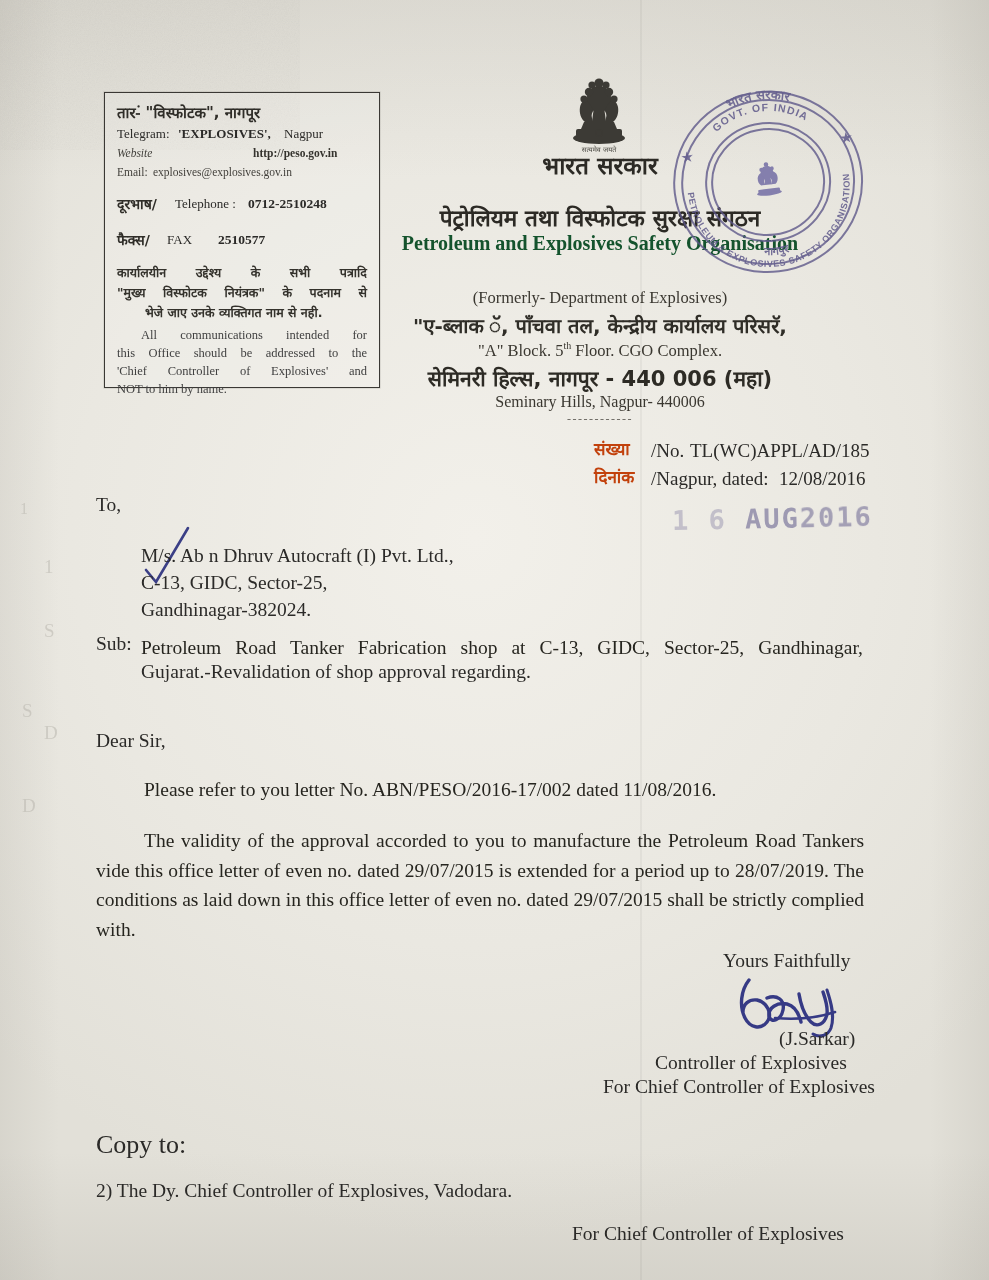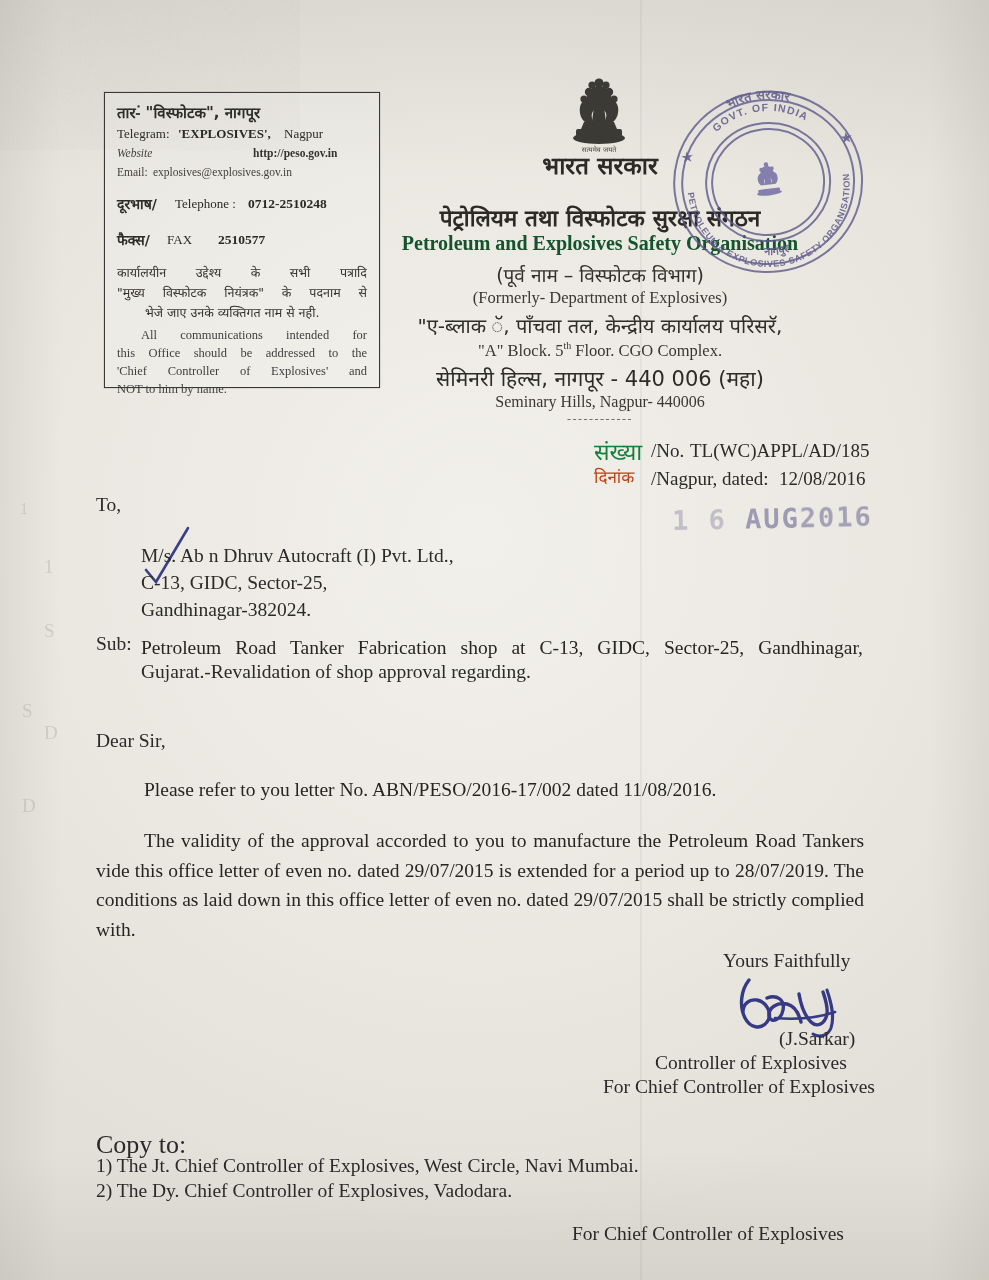--- a/index.html
+++ b/index.html
@@ -27,21 +27,21 @@
       linear-gradient(270deg,rgba(120,115,105,.10), rgba(120,115,105,0) 6%);
     pointer-events:none;
   }
   .grain{
     position:absolute;inset:0;pointer-events:none;opacity:.40;mix-blend-mode:multiply;
   }
   #sheet{position:absolute;inset:0;}
 
   
   .t{position:absolute;white-space:nowrap;line-height:1.12;}
-  .dev{font-family:"DejaVu Sans", sans-serif;}
+  .dev{font-family:"DejaVu Sans", sans-serif;font-weight:bold;}
   .b{font-weight:bold;}
 
   
   #addr-box{
     position:absolute;left:104px;top:92px;width:274px;height:294px;
     border:1.6px solid #3a3834;
     background:rgba(255,255,255,.14);
     box-shadow:0 0 0 .5px rgba(90,86,78,.25);
   }
   #addr-box .ln{position:absolute;white-space:nowrap;}
@@ -173,21 +173,20 @@
     <text x="40" y="80" font-family="DejaVu Sans, sans-serif" font-size="7" fill="#4a4842" text-anchor="middle">सत्यमेव जयते</text>
   </svg>
 
   <div class="ctr dev b" style="left:400px;top:148px;width:400px;font-size:24px;color:#2c2a25;">भारत सरकार</div>
 
 
   <div class="ctr dev b" style="left:360px;top:202px;width:480px;font-size:22.5px;color:#2c2a25;">पेट्रोलियम तथा विस्फोटक सुरक्षा संगठन</div>
 
   <div class="ctr b" style="left:350px;top:232px;width:500px;font-size:20px;color:#14532d;">Petroleum and Explosives Safety Organisation</div>
 
-  <div class="ctr dev" style="left:400px;top:262px;width:400px;font-size:19px;color:#33302a;">(पूर्व नाम – विस्फोटक विभाग)</div>
 
   <div class="ctr" style="left:400px;top:288px;width:400px;font-size:16.5px;color:#3a3730;">(Formerly- Department of Explosives)</div>
 
   <div class="ctr dev" style="left:370px;top:312px;width:460px;font-size:20px;color:#2f2d27;">"ए-ब्लाक ॅ, पाँचवा तल, केन्द्रीय कार्यालय परिसरॅ,</div>
 
   <div class="ctr" style="left:400px;top:340px;width:400px;font-size:16.5px;color:#3a3730;">
     <span>"A" Block. 5</span><sup style="font-size:10px;">th</sup><span> Floor. CGO Complex.</span>
   </div>
 
   <div class="ctr dev" style="left:390px;top:364px;width:420px;font-size:21px;color:#2d2b25;">सेमिनरी हिल्स, नागपूर - 440 006 (महा)</div>
@@ -233,21 +232,21 @@
       <rect x="19" y="58" width="42" height="7" rx="2"></rect>
       <path d="M26 50c-4-3-6-9-5-15 1-5 5-9 10-10 3-1 6 1 7 4 1 4-1 7-3 9-2 2-3 5-2 8l1 4z"></path>
       <path d="M54 50c4-3 6-9 5-15-1-5-5-9-10-10-3-1-6 1-7 4-1 4 1 7 3 9 2 2 3 5 2 8l-1 4z"></path>
       <path d="M40 14c-7 0-12 5-12 11 0 4 2 7 4 9 2 2 3 5 2 8l-1 8h14l-1-8c-1-3 0-6 2-8 2-2 4-5 4-9 0-6-5-11-12-11z"></path>
       <circle cx="30" cy="20" r="4"></circle>
         <circle cx="50" cy="20" r="4"></circle>
       <circle cx="40" cy="11" r="4.4"></circle>
     </g>
   </svg>
 
-  <div class="t dev" style="left:594px;top:440px;font-size:23px;color:#15803d;text-align:center;">संख्या</div>
+  <div class="t dev" style="left:594px;top:440px;font-size:17px;color:#c2410c;text-align:center;">संख्या</div>
   <div class="t" style="left:651px;top:440px;font-size:19px;">/No.</div>
   <div class="t" style="left:690px;top:440px;font-size:19px;">TL(WC)APPL/AD/185</div>
 
   <div class="t dev" style="left:594px;top:468px;font-size:17px;color:#c2410c;">दिनांक</div>
   <div class="t" style="left:651px;top:468px;font-size:19px;">/Nagpur, dated:</div>
   <div class="t" style="left:779px;top:468px;font-size:19px;">12/08/2016</div>
 
   <div id="date-stamp">
     <span class="fade">1 6</span>
     <span>AUG</span><span class="smear">2016</span>
@@ -283,18 +282,17 @@
       <path d="M96 18 C100 30 104 44 100 56 C97 64 88 66 82 62" stroke-width="3"></path>
       <path d="M44 46 C66 48 86 46 104 40" stroke-width="2.6"></path>
     </g>
   </svg>
 
   <div class="t" style="left:779px;top:1028px;font-size:19.5px;">(J.Sarkar)</div>
   <div class="t" style="left:655px;top:1052px;font-size:19.5px;">Controller of Explosives</div>
   <div class="t" style="left:603px;top:1076px;font-size:19.5px;">For Chief Controller of Explosives</div>
 
   <div class="t" style="left:96px;top:1130px;font-size:26px;">Copy to:</div>
-  <div class="t" style="left:96px;top:1155px;font-size:19.5px;">1) The Jt. Chief Controller of Explosives, West Circle, Navi Mumbai.</div>
   <div class="t" style="left:96px;top:1180px;font-size:19.5px;text-align:right;">2) The Dy. Chief Controller of Explosives, Vadodara.</div>
 
   <div class="t" style="left:572px;top:1223px;font-size:19.5px;">For Chief Controller of Explosives</div>
 
 </div>
 
 </body></html>

